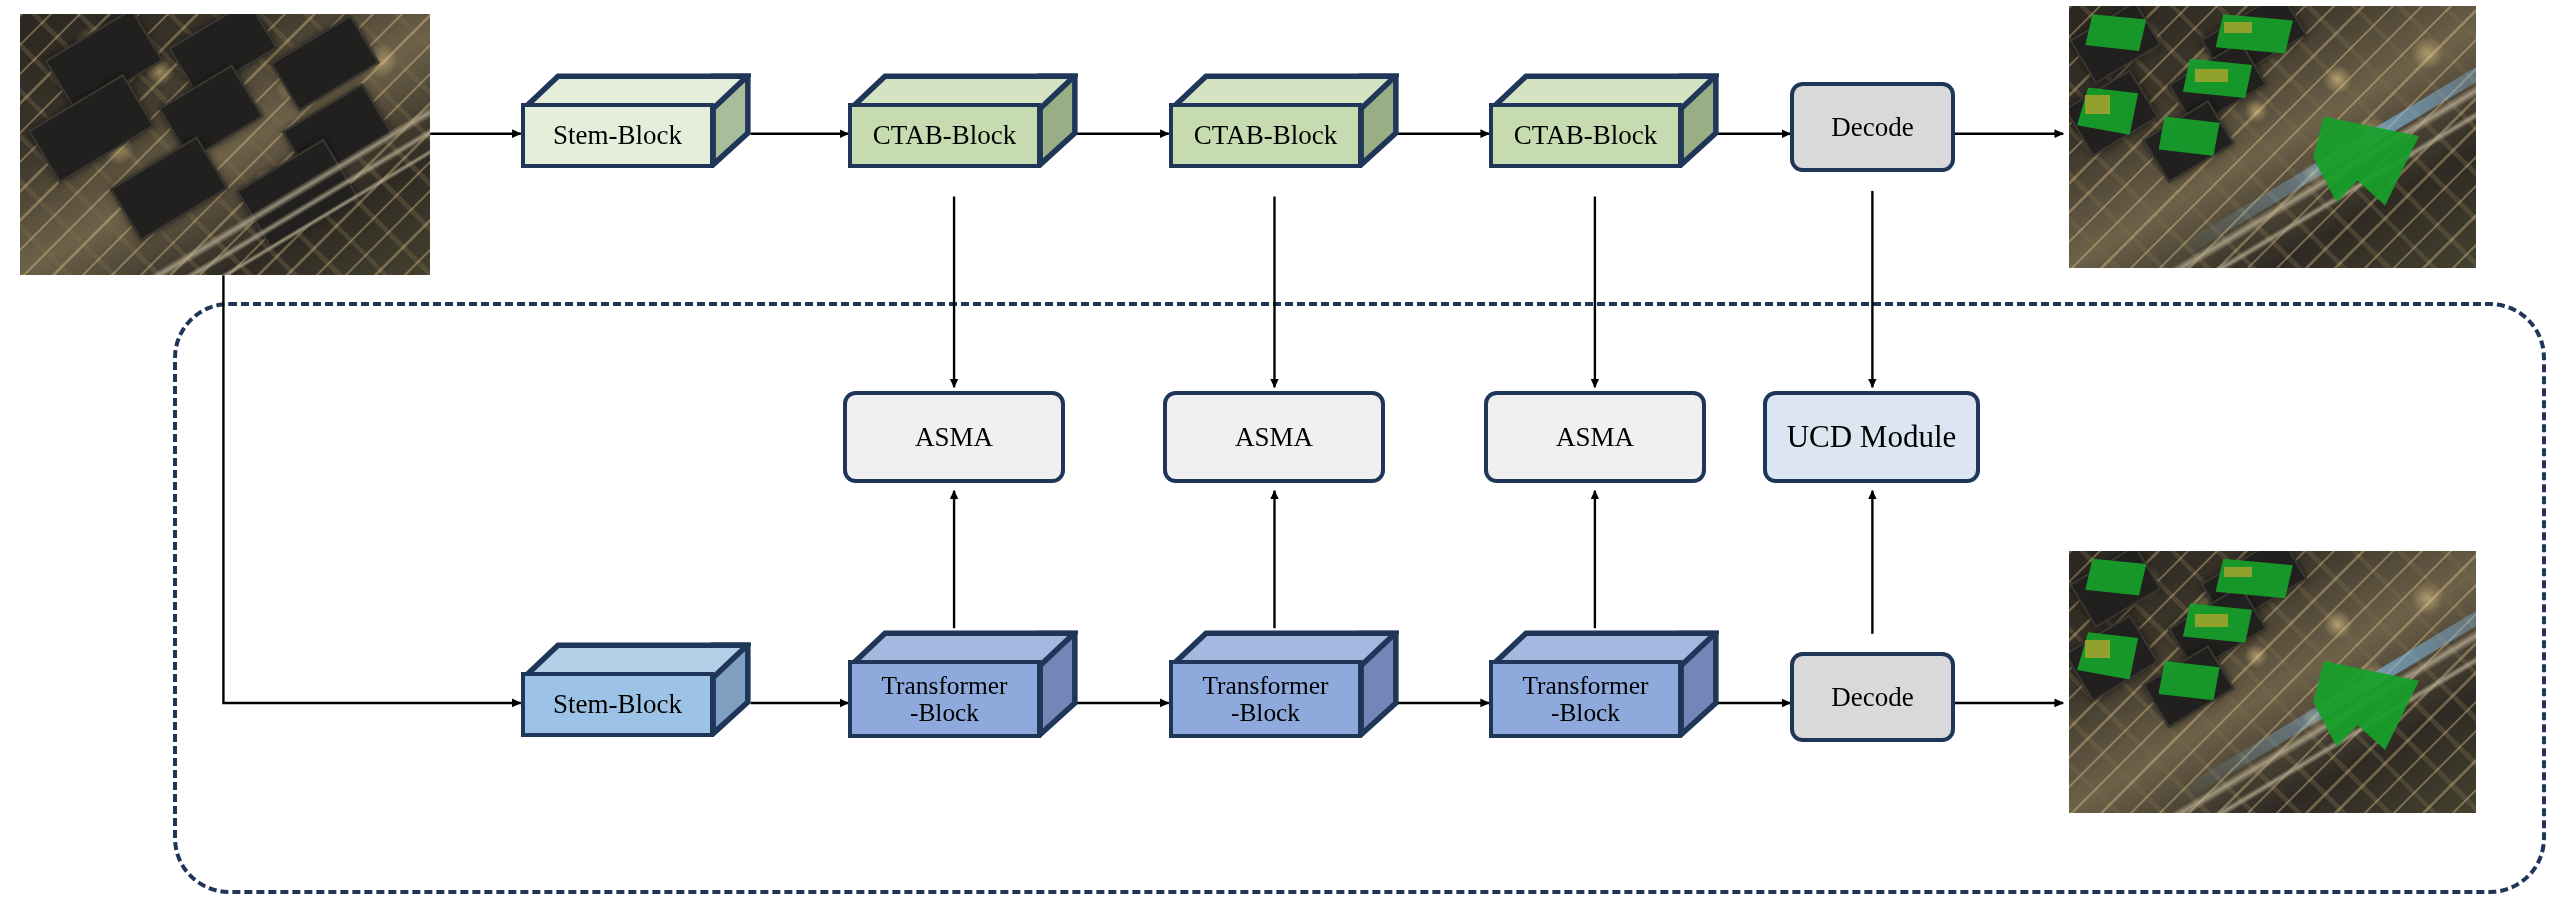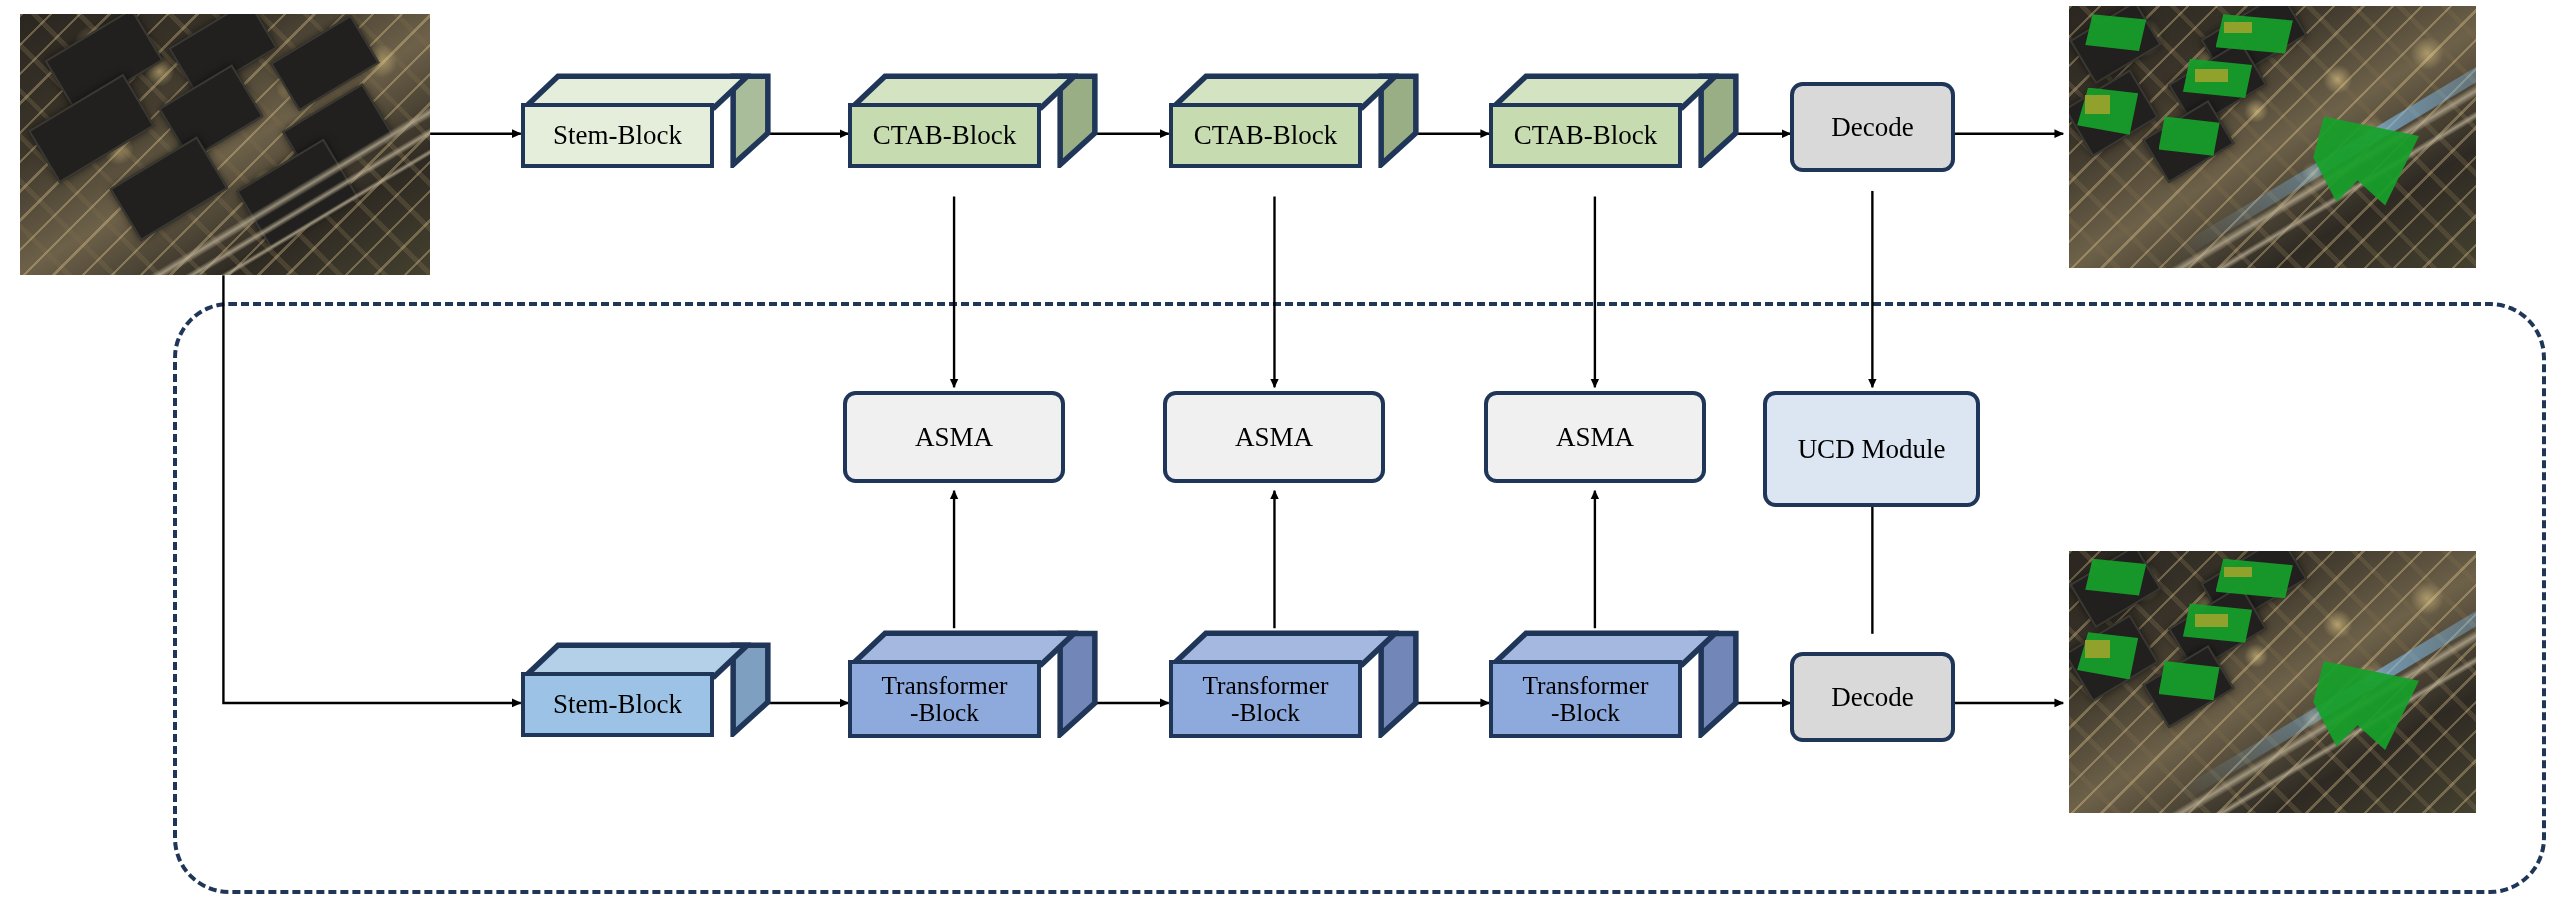--- a/index.html
+++ b/index.html
@@ -31,21 +31,21 @@
      transform:rotate(-31deg);box-shadow:0 0 8px rgba(0,0,0,.55);}
   .sat .road{position:absolute;left:-20%;width:150%;
      background:linear-gradient(to bottom,rgba(150,140,120,.0),rgba(190,178,150,.75),rgba(150,140,120,.0));
      transform:rotate(-31deg);}
   .sat .seg{position:absolute;background:#17a02a;opacity:.93;}
   .sat .seg.olive{background:#9aa22c;}
   .sat .riv{position:absolute;background:linear-gradient(90deg,rgba(120,180,230,.0),rgba(130,190,235,.62),rgba(120,180,230,.0));
      transform:rotate(-31deg);}
 
   
-  .cube{position:absolute;padding-left:20px;}
+  .cube{position:absolute;}
   .cube .face{position:absolute;left:0;bottom:0;
       border:4px solid #1f3658;box-sizing:border-box;
       display:flex;align-items:center;justify-content:center;
       text-align:center;line-height:1.05;color:#000;z-index:3;}
   .cube .top{position:absolute;left:0;top:0;z-index:2;}
   .cube .side{position:absolute;right:0;z-index:1;}
 
   
   .rnode{position:absolute;border:4px solid #1f3658;border-radius:12.7px;
       display:flex;align-items:center;justify-content:center;
@@ -197,21 +197,21 @@
 
   <div class="rnode" style="left:843px;top:391px;width:222px;height:92px;background:#f0f0f0;font-size:27px;">
     <span>ASMA</span>
   </div>
   <div class="rnode" style="left:1163px;top:391px;width:222px;height:92px;background:#f0f0f0;font-size:27px;">
     <span>ASMA</span>
   </div>
   <div class="rnode" style="left:1484px;top:391px;width:222px;height:92px;background:#f0f0f0;font-size:27px;">
     <span>ASMA</span>
   </div>
-  <div class="rnode" style="left:1763px;top:391px;width:217px;height:116px;background:#dce6f2;font-size:27px;">
+  <div class="rnode" style="left:1763px;top:391px;width:217px;height:92px;background:#dce6f2;font-size:31px;">
     <span>UCD Module</span>
   </div>
 
   <div class="cube" style="left:521px;top:642px;width:230px;height:95px;">
     <svg class="top" width="230" height="38" viewBox="0 0 289 48">
       <polygon points="4,44 46,4 285,4 243,44" fill="#b4cfe8" stroke="#1f3658" stroke-width="7"></polygon>
     </svg>
     <svg class="side" width="41" height="95" viewBox="0 0 52 120" style="top:0;">
       <polygon points="4,4 48,4 48,76 4,116" fill="#7f9fc0" stroke="#1f3658" stroke-width="7"></polygon>
     </svg>

